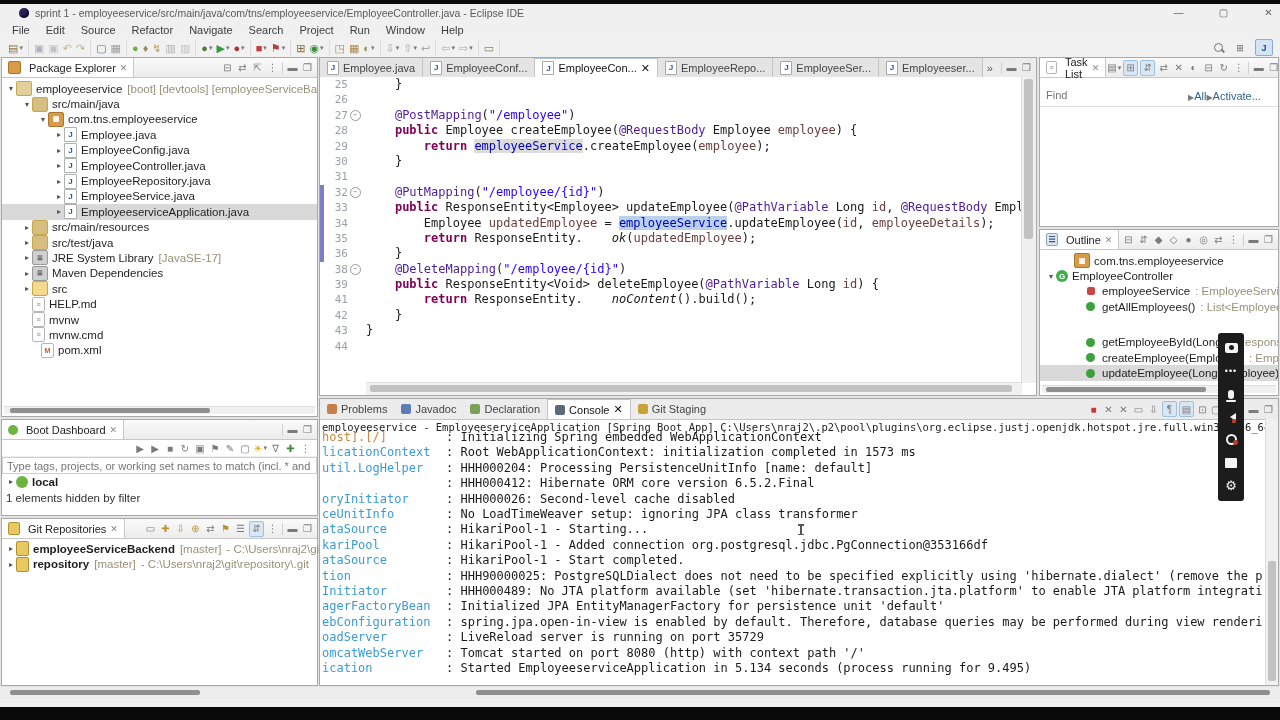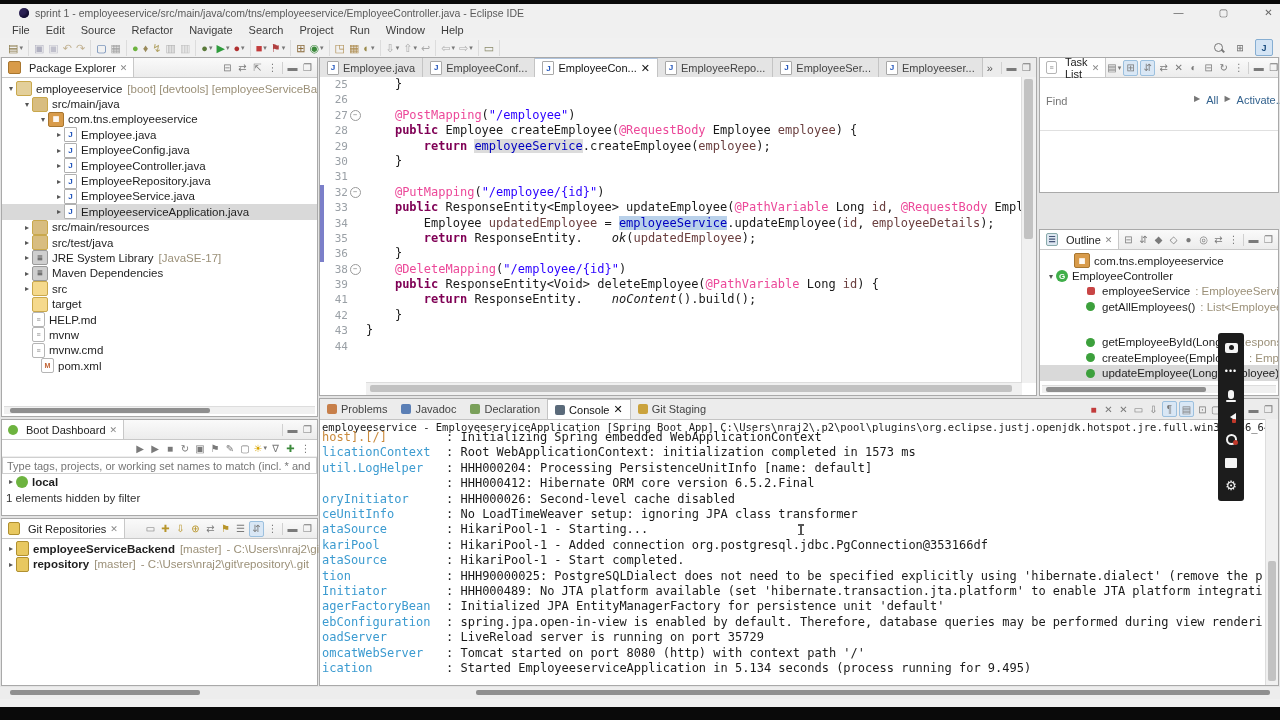--- a/index.html
+++ b/index.html
@@ -72,21 +72,21 @@
   #code{position:absolute;left:0;top:19px;right:14px;bottom:12px;background:#fff;overflow:hidden;
     font-family:"DejaVu Sans Mono",monospace;font-size:12px;line-height:15.4px;}
   .cline{height:15.4px;display:flex;white-space:pre;}
   .gut{width:46px;flex:none;display:flex;align-items:center;position:relative;background:#fff;}
   .chbar{position:absolute;left:0;top:0;bottom:0;width:4px;background:#7b7fc9;}
   .lnum{width:28px;text-align:right;color:#9aa0a6;font-size:11px;flex:none;}
   .fold{width:14px;flex:none;display:flex;align-items:center;justify-content:center;}
   .foldc{width:9px;height:9px;border:1px solid #9a9a9a;border-radius:50%;color:#777;font-size:7px;line-height:7px;
     display:flex;align-items:center;justify-content:center;background:#fff;}
   .ctext{flex:1;overflow:hidden;}
-  .cd-d{color:#1a1a1a;} .cd-k{color:#7f0055;font-weight:bold;} .cd-a{color:#ec4899;}
+  .cd-d{color:#1a1a1a;} .cd-k{color:#7f0055;font-weight:bold;} .cd-a{color:#4c1d95;}
   .cd-s{color:#2a00ff;} .cd-p{color:#6a3e3e;} .cd-m{color:#1a1a1a;font-style:italic;margin-left:29px;}
   .cd-fo{color:#0000c0;background:#dcdcdc;} .cd-fs{color:#0000c0;background:#b9d1ea;}
   
   .sbv{position:absolute;background:#f0f0f0;border-left:1px solid #ddd;}
   .sbh{position:absolute;background:#f0f0f0;border-top:1px solid #ddd;}
   .thumb{position:absolute;background:#c2c2c2;border-radius:2px;}
   .thumb.dark{background:#8f8f8f;}
   
   #console-tabs{display:flex;align-items:center;height:20px;background:#ececec;border-bottom:1px solid #c4c4c4;}
   .btab{height:20px;display:flex;align-items:center;gap:4px;padding:0 7px;font-size:11px;color:#444;white-space:nowrap;box-sizing:border-box;}
@@ -95,21 +95,21 @@
   #console-header{height:14px;line-height:14px;white-space:nowrap;overflow:hidden;
     font-family:"DejaVu Sans Mono",monospace;font-size:10.5px;color:#222;padding-left:2px;background:#fff;}
   #console-log{position:absolute;left:2px;top:35px;right:12px;bottom:2px;overflow:hidden;
     font-family:"DejaVu Sans Mono",monospace;font-size:12px;line-height:15.4px;}
   .clog{white-space:pre;display:flex;}
   .logger{width:124px;flex:none;overflow:hidden;color:#3c9bd0;}
   .logger.orange{color:#c98a3c;}
   .lsep{color:#1a1a1a;flex:none;}
   .lmsg{color:#1a1a1a;flex:none;}
   
-  #find-row{display:flex;align-items:flex-start;height:20px;border-bottom:1px solid #e0e0e0;padding:16px 4px;gap:6px;}
+  #find-row{display:flex;align-items:flex-end;height:20px;border-bottom:1px solid #e0e0e0;padding:4px 4px;}
   #find-input{border:none;outline:none;width:140px;font-size:11px;color:#888;font-family:"Liberation Sans",sans-serif;background:transparent;}
   .linkish{color:#33628e;font-size:11px;}
   .tri{font-size:8px;color:#777;}
   #boot-filter{width:100%;box-sizing:border-box;border:1px solid #cfcfcf;height:17px;font-size:11px;color:#888;
     padding:0 4px;font-family:"Liberation Sans",sans-serif;outline:none;background:#fff;}
   #boot-status{padding:3px 4px;color:#333;font-size:11.5px;}
   
   #overlay-bar{left:1218px;top:333px;width:26px;height:160px;background:#1c1c1c;border-radius:3px;
     display:flex;flex-direction:column;align-items:center;justify-content:space-around;padding:4px 0;z-index:50;}
   .ovi{width:18px;height:16px;display:flex;align-items:center;justify-content:center;position:relative;}
@@ -374,25 +374,20 @@
           <span class="ti ti-lib">≣</span>
           <span>Maven Dependencies</span>
         </div>
         <div class="trow" style="padding-left: 20px;">
           <span class="texp">▸</span>
           <span class="ti ti-folder"></span>
           <span>src</span>
         </div>
         <div class="trow" style="padding-left: 20px;">
           <span class="texp"></span>
-          <span class="ti ti-folder"></span>
-          <span>target</span>
-        </div>
-        <div class="trow" style="padding-left: 20px;">
-          <span class="texp"></span>
           <span class="ti ti-file">≡</span>
           <span>HELP.md</span>
         </div>
         <div class="trow" style="padding-left: 20px;">
           <span class="texp"></span>
           <span class="ti ti-file">≡</span>
           <span>mvnw</span>
         </div>
         <div class="trow" style="padding-left: 20px; text-align: center;">
           <span class="texp"></span>
@@ -545,21 +540,21 @@
         <div class="cline"><span class="gut"><span class="lnum">44</span><span class="fold"></span></span><span class="ctext"></span></div>
       </div>
     <div class="sbv" style="top:19px;right:0;width:14px;bottom:12px;">
       <span class="thumb" style="left:2px;top:2px;width:9px;height:160px;"></span>
     </div>
     <div class="sbh" style="left:46px;right:14px;bottom:0;height:12px;">
       <span class="thumb" style="left:4px;top:2px;right:10px;height:7px;"></span>
     </div>
   </div>
 
-  <div class="panel" style="left:1039px;top:57px;width:240px;height:136px;">
+  <div class="panel" style="left:1039px;top:57px;width:240px;height:170px;">
     <div class="phead">
       <div class="vtab">
         <span class="ti ti-file" style="width:9px;height:11px;">≡</span>
         <span class="ttl">Task List</span>
         <span class="x">✕</span>
       </div>
       <span class="hics" id="task-icons">
           <span class="hic">▤<span class="dd">▾</span></span>
           <span class="hic hl">⊞</span>
           <span class="hic hl">⇵</span>

